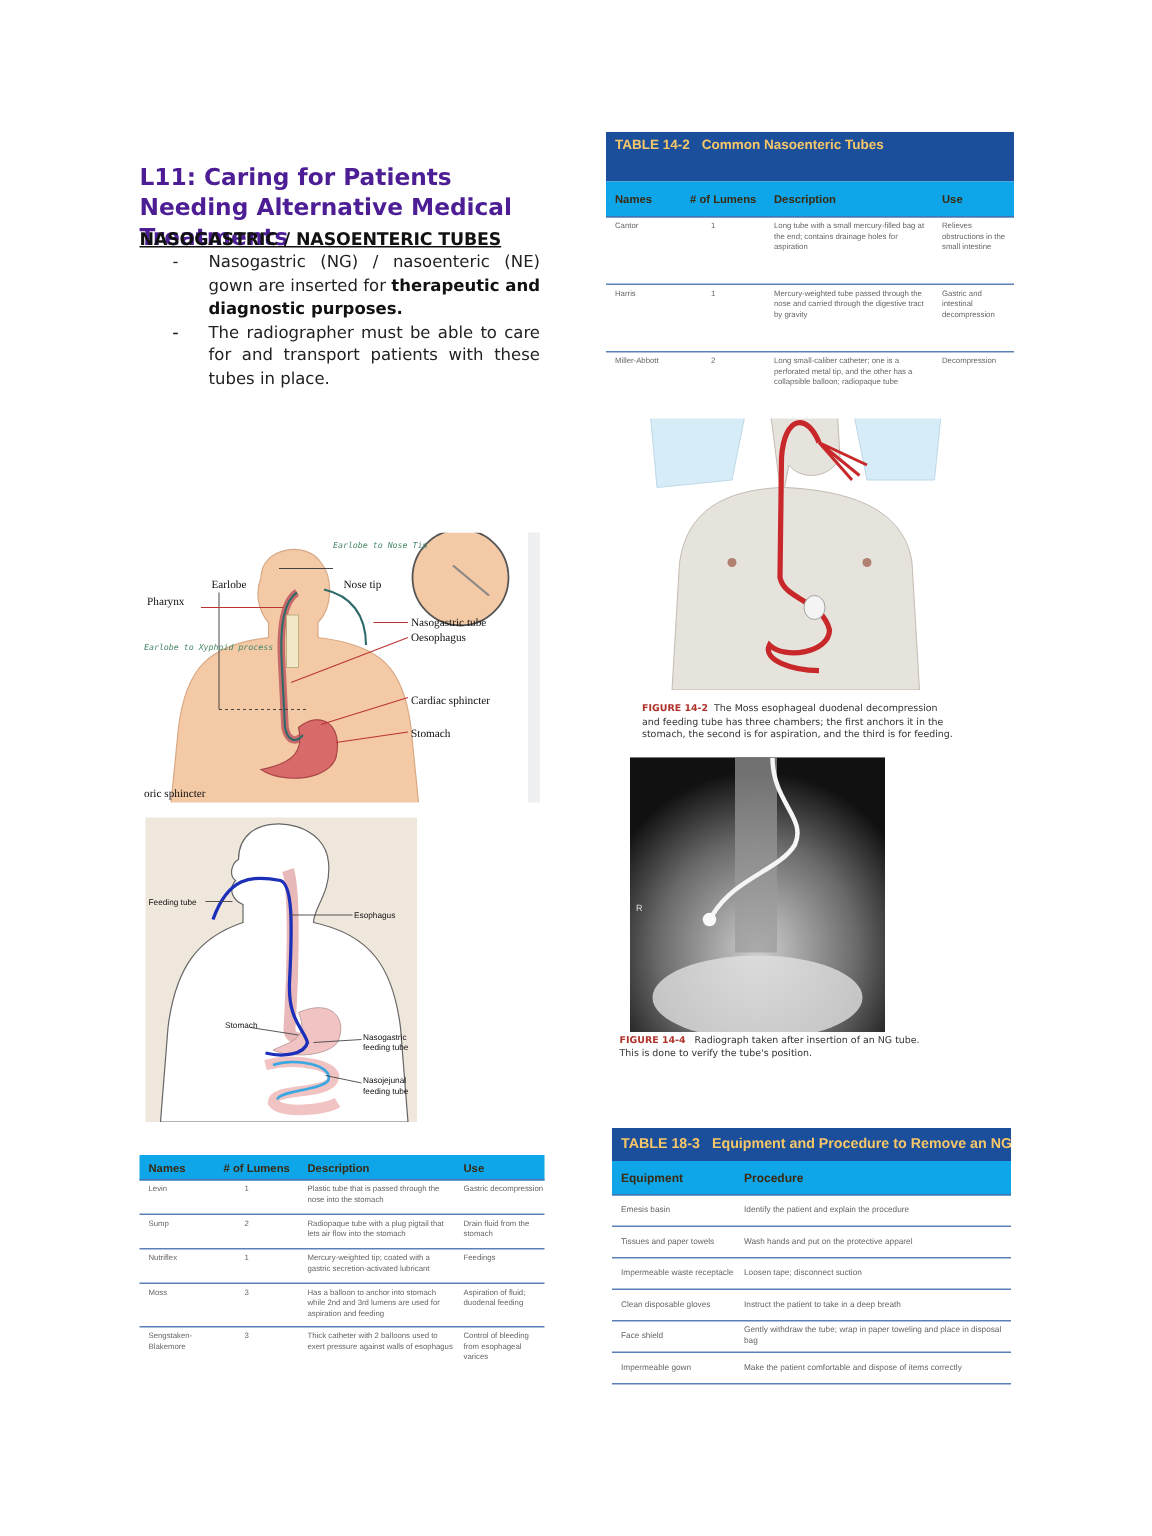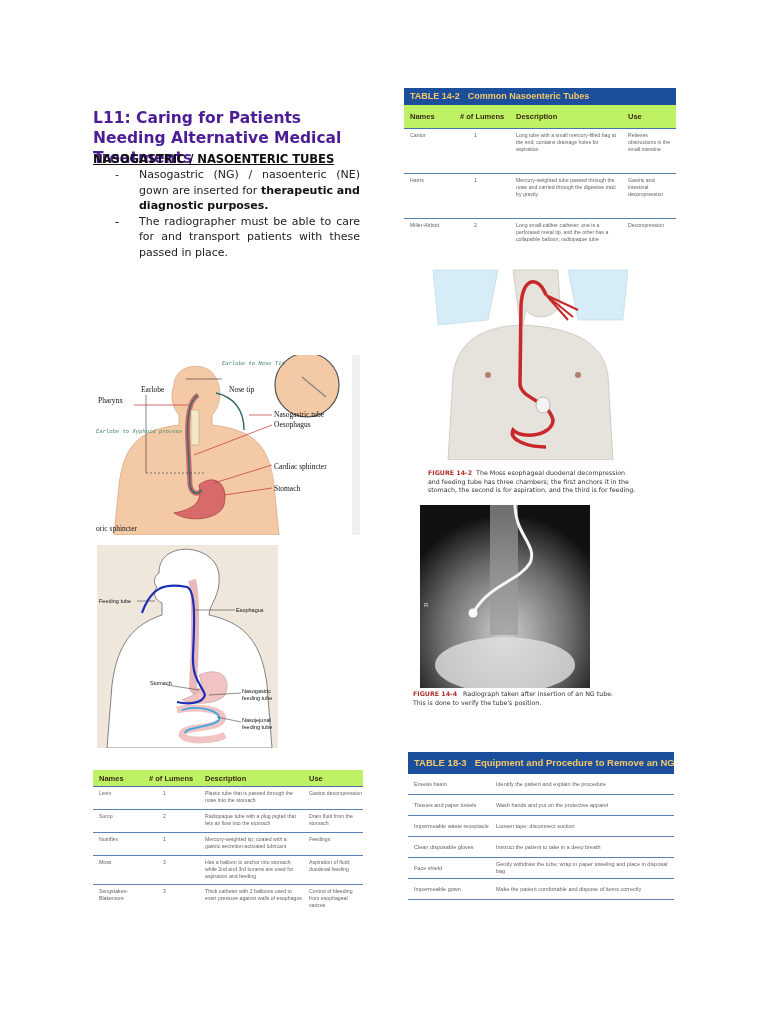--- a/index.html
+++ b/index.html
@@ -21,44 +21,44 @@
   #fig-moss { left:428px; top:265px; width:205px; height:195px; background:#fff; }
   #fig-xray { left:420px; top:505px; width:170px; height:183px; background:#111; }
 
   .caption { font-size:6.3px; line-height:8.5px; color:#333; }
   .caption .fig-label { color:#b0302a; font-weight:bold; }
   #moss-caption { left:428px; top:469px; width:210px; }
   #xray-caption { left:413px; top:690px; width:210px; }
 
   
   .tbl { background:#fff; font-family:"Liberation Sans", sans-serif; }
-  .tbl .t-title { background:#1b4f9c; color:#f6c768; font-weight:bold; font-size:9px; height:17px; line-height:17px; padding-left:6px; white-space:nowrap; overflow:hidden; }
+  .tbl .t-title { background:#1b4f9c; color:#f6c768; font-weight:bold; font-size:9px; height:33px; line-height:17px; padding-left:6px; white-space:nowrap; overflow:hidden; }
   .tbl .t-title .num { color:#f6c768; margin-right:8px; }
-  .tbl .t-head { background:#bef264; display:flex; font-weight:bold; font-size:7.5px; color:#3a2a10; height:18px; align-items:center; border-bottom:1.5px solid #4a72b0; }
+  .tbl .t-head { background:#0ea5e9; display:flex; font-weight:bold; font-size:7.5px; color:#3a2a10; height:18px; align-items:center; border-bottom:1.5px solid #4a72b0; }
   .tbl .t-row { display:flex; font-size:5.2px; color:#666; line-height:7px; border-bottom:1px solid #5b80b8; padding:3px 0; }
   .tbl .c { padding-left:6px; box-sizing:border-box; }
 
   #table-14-2 { left:404px; top:88px; width:272px; }
   #table-14-1 { left:93px; top:770px; width:270px; }
   #table-14-3 { left:408px; top:752px; width:266px; }
   #table-14-3 .t-title { height:22px; line-height:22px; font-size:9.5px; }
   #table-14-3 .t-head { height:22px; font-size:8px; }
   #table-14-3 .t-row { height:20px; align-items:center; padding:0; font-size:5.5px; }
   #table-14-2 .t-head { height:23px; }
   #table-14-1 .t-row:last-child, #table-14-2 .t-row:last-child { border-bottom:none; }
 </style>
 </head>
 <body>
 
 <div class="abs" id="title">L11: Caring for Patients Needing Alternative Medical Treatments</div>
 <div class="abs" id="section-heading">NASOGASTRIC / NASOENTERIC TUBES</div>
 <ul class="abs" id="bullets">
   <li><span class="dash">-</span><span>Nasogastric (NG) / nasoenteric (NE) gown are inserted for </span><b>therapeutic and diagnostic purposes.</b></li>
   <li><span class="dash">-</span></li>
-  <li><span class="dash">-</span><span>The radiographer must be able to care for  and transport patients with these passed in place.</span></li>
+  <li><span class="dash">-</span><span>The radiographer must be able to care for  and transport patients with these tubes in place.</span></li>
 </ul>
 
 <div class="abs fig" id="fig-ng-diagram">
   <svg width="258" height="180" viewBox="0 0 258 180" font-family="Liberation Serif, serif">
 
     <path d="M80,30 C80,10 110,5 120,20 C128,30 128,50 118,60 L118,70 C160,75 175,90 180,130 L185,180 L20,180 L25,130 C30,90 45,75 85,70 L85,60 C78,52 76,40 80,30 Z" fill="#f3c9a6" stroke="#d9a985" stroke-width="0.8"></path>
 
     <path d="M104,40 C96,45 92,60 94,90 L96,130 C98,140 104,140 108,135" fill="none" stroke="#c86a6a" stroke-width="5"></path>
 
     <path d="M105,130 C120,118 135,128 130,150 C125,165 95,168 80,158 C95,155 110,150 105,130 Z" fill="#d96a6a" stroke="#a94646" stroke-width="0.8"></path>
@@ -214,20 +214,24 @@
   <div class="t-row" style="height:22px">
     <div class="c" style="width:50px">Sengstaken-Blakemore</div>
     <div class="c" style="width:56px;padding-left:20px">3</div>
     <div class="c" style="width:104px">Thick catheter with 2 balloons used to exert pressure against walls of esophagus</div>
     <div class="c" style="width:60px">Control of bleeding from esophageal varices</div>
   </div>
 </div>
 
 <div class="abs tbl" id="table-14-3">
   <div class="t-title"><span class="num">TABLE 18-3</span><span>Equipment and Procedure to Remove an NG Tube</span></div>
+  <div class="t-head">
+    <div class="c" style="width:82px">Equipment</div>
+    <div class="c" style="width:184px">Procedure</div>
+  </div>
   <div class="t-row">
     <div class="c" style="width:82px">Emesis basin</div>
     <div class="c" style="width:184px">Identify the patient and explain the procedure</div>
   </div>
   <div class="t-row">
     <div class="c" style="width:82px">Tissues and paper towels</div>
     <div class="c" style="width:184px">Wash hands and put on the protective apparel</div>
   </div>
   <div class="t-row">
     <div class="c" style="width:82px">Impermeable waste receptacle</div>

